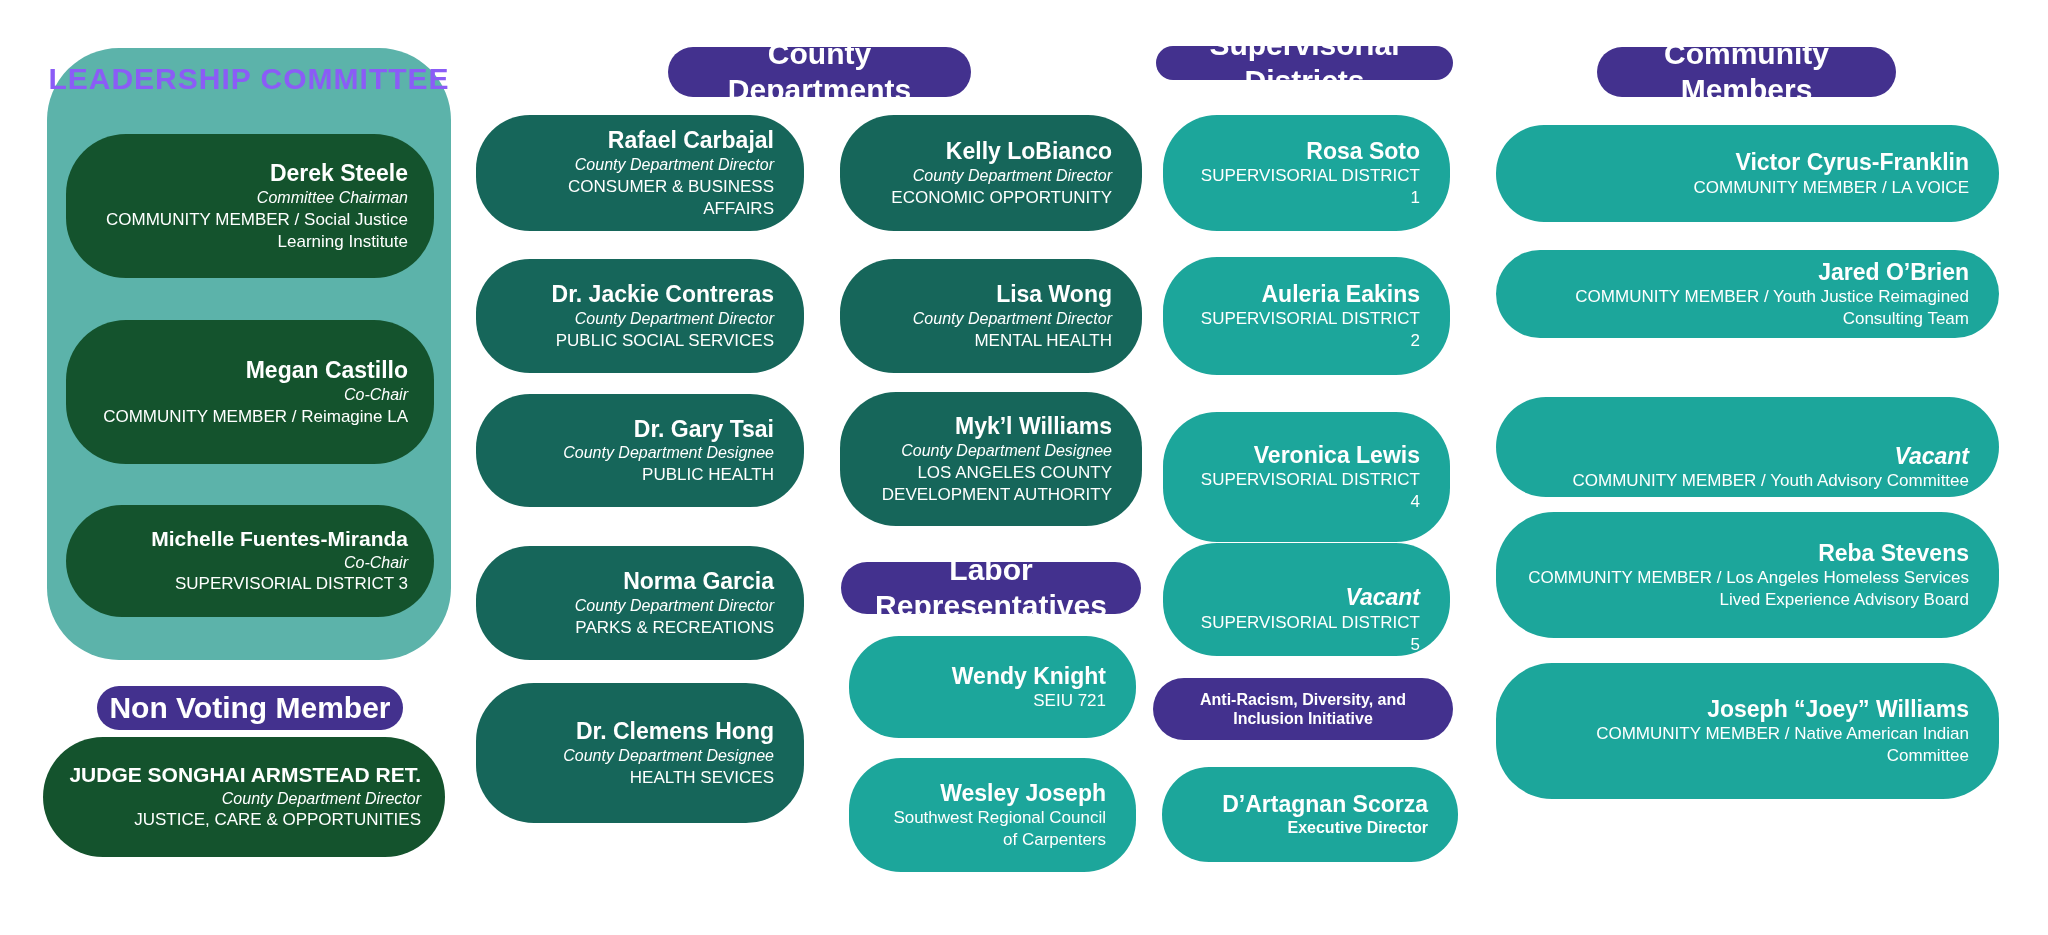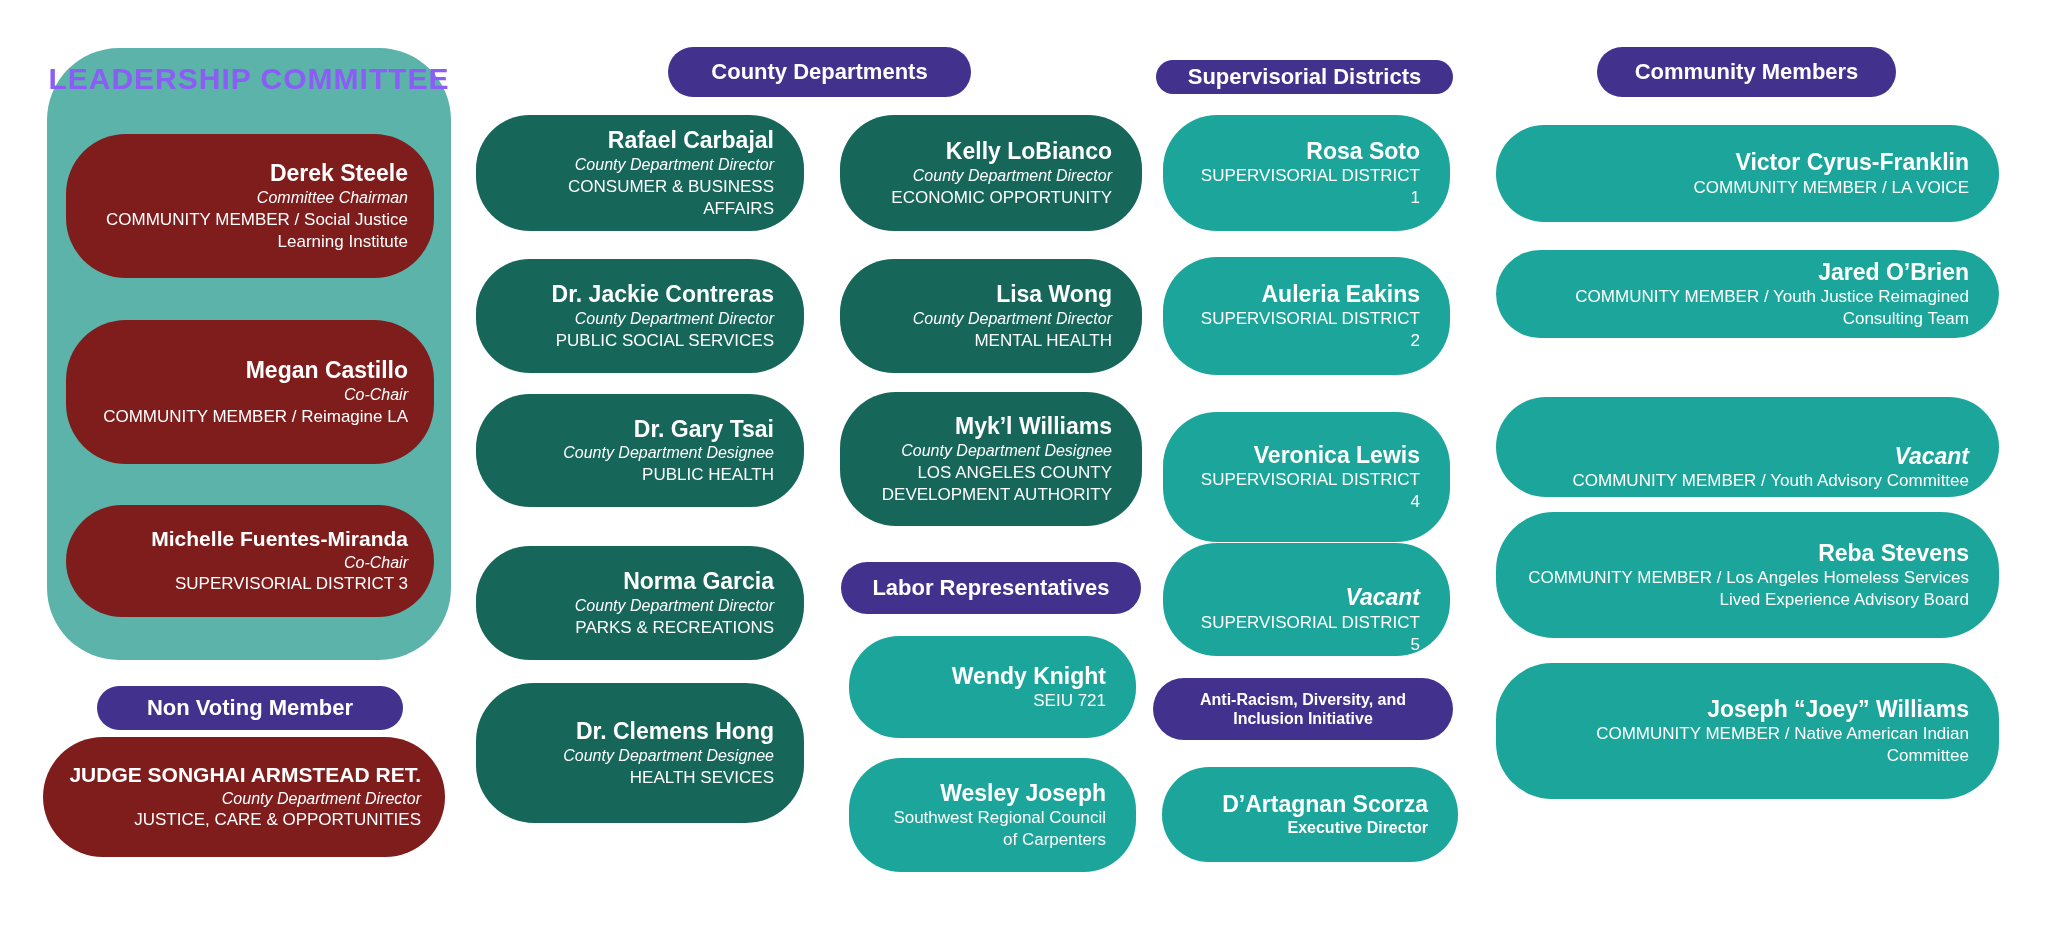--- a/index.html
+++ b/index.html
@@ -10,27 +10,27 @@
   .panel{position:absolute;background:#5cb3aa;border-radius:72px;}
   .panel-title{
     position:absolute;color:#8b5cf6;font-weight:bold;font-size:30px;
     letter-spacing:1px;text-align:center;
   }
   .pill{
     position:absolute;display:flex;flex-direction:column;justify-content:center;
     align-items:flex-end;text-align:right;color:#ffffff;
     padding:0 30px;box-sizing:border-box;
   }
-  .orange{background:#7f1d1d;}
+  .orange{background:#14532d;}
   .dteal{background:#16665a;}
   .teal{background:#1ca69b;}
   .hdr{
     position:absolute;display:flex;align-items:center;justify-content:center;
     text-align:center;color:#ffffff;background:#43318e;font-weight:bold;
-    font-size:22px;line-height:1.2;box-sizing:border-box;padding:0 12px;
+    font-size:30px;line-height:1.2;box-sizing:border-box;padding:0 12px;
   }
   .name{font-weight:bold;font-size:23px;line-height:1.25;}
   .name.sm{font-size:21px;}
   .role{font-style:italic;font-size:16px;line-height:1.3;}
   .role.b{font-weight:bold;font-style:normal;padding-left:28px;}
   .org{font-size:17px;line-height:1.3;}
   .vacant .name{font-style:italic;margin-top:40px;}
 </style>
 </head>
 <body>
@@ -112,21 +112,21 @@
 
   <div class="pill teal" style="left:849px;top:636px;width:287px;height:102px;border-radius:50px;">
     <span class="name">Wendy Knight</span>
     <span class="org">SEIU 721</span>
   </div>
   <div class="pill teal" style="left:849px;top:758px;width:287px;height:114px;border-radius:52px;">
     <span class="name">Wesley Joseph</span>
     <span class="org">Southwest Regional Council of Carpenters</span>
   </div>
 
-  <div class="hdr" style="left:1156px;top:60px;width:297px;height:34px;border-radius:25px;">Supervisorial Districts</div>
+  <div class="hdr" style="left:1156px;top:46px;width:297px;height:34px;border-radius:25px;">Supervisorial Districts</div>
 
   <div class="pill teal" style="left:1163px;top:115px;width:287px;height:116px;border-radius:54px;">
     <span class="name">Rosa Soto</span>
     <span class="org">SUPERVISORIAL DISTRICT 1</span>
   </div>
   <div class="pill teal" style="left:1163px;top:257px;width:287px;height:118px;border-radius:54px;">
     <span class="name">Auleria Eakins</span>
     <span class="org">SUPERVISORIAL DISTRICT 2</span>
   </div>
   <div class="pill teal" style="left:1163px;top:412px;width:287px;height:130px;border-radius:54px;">

